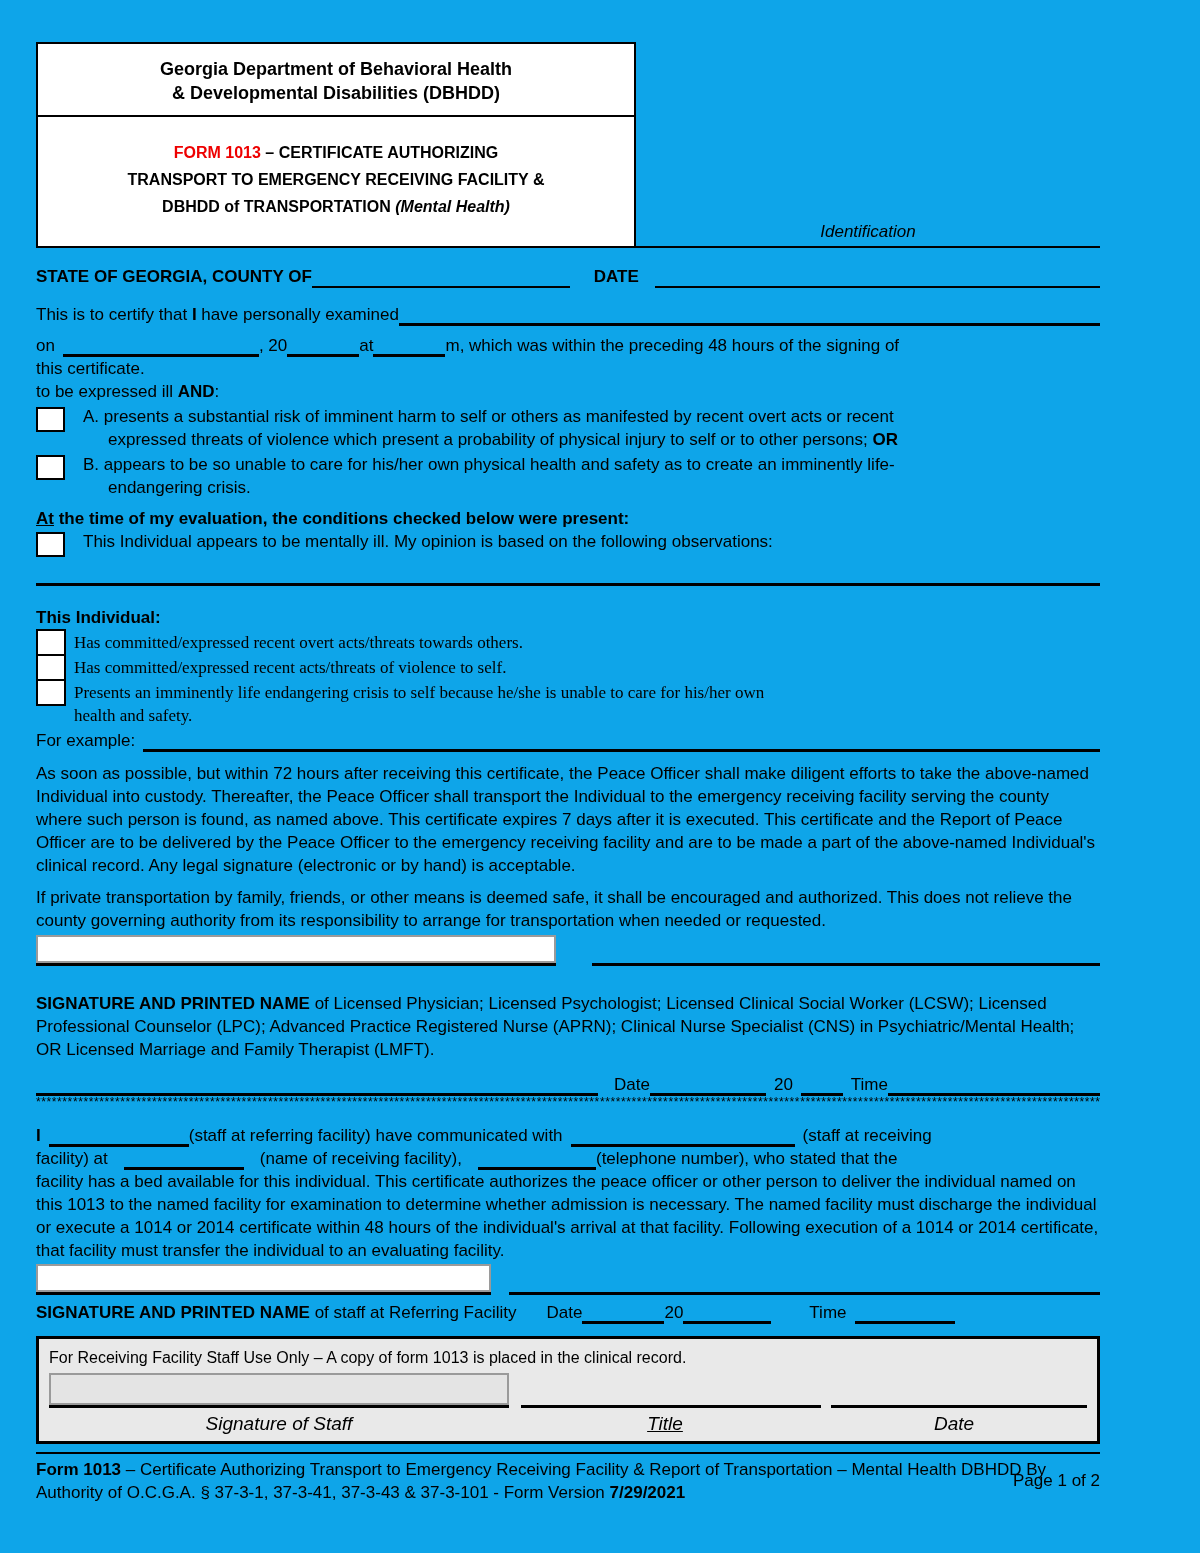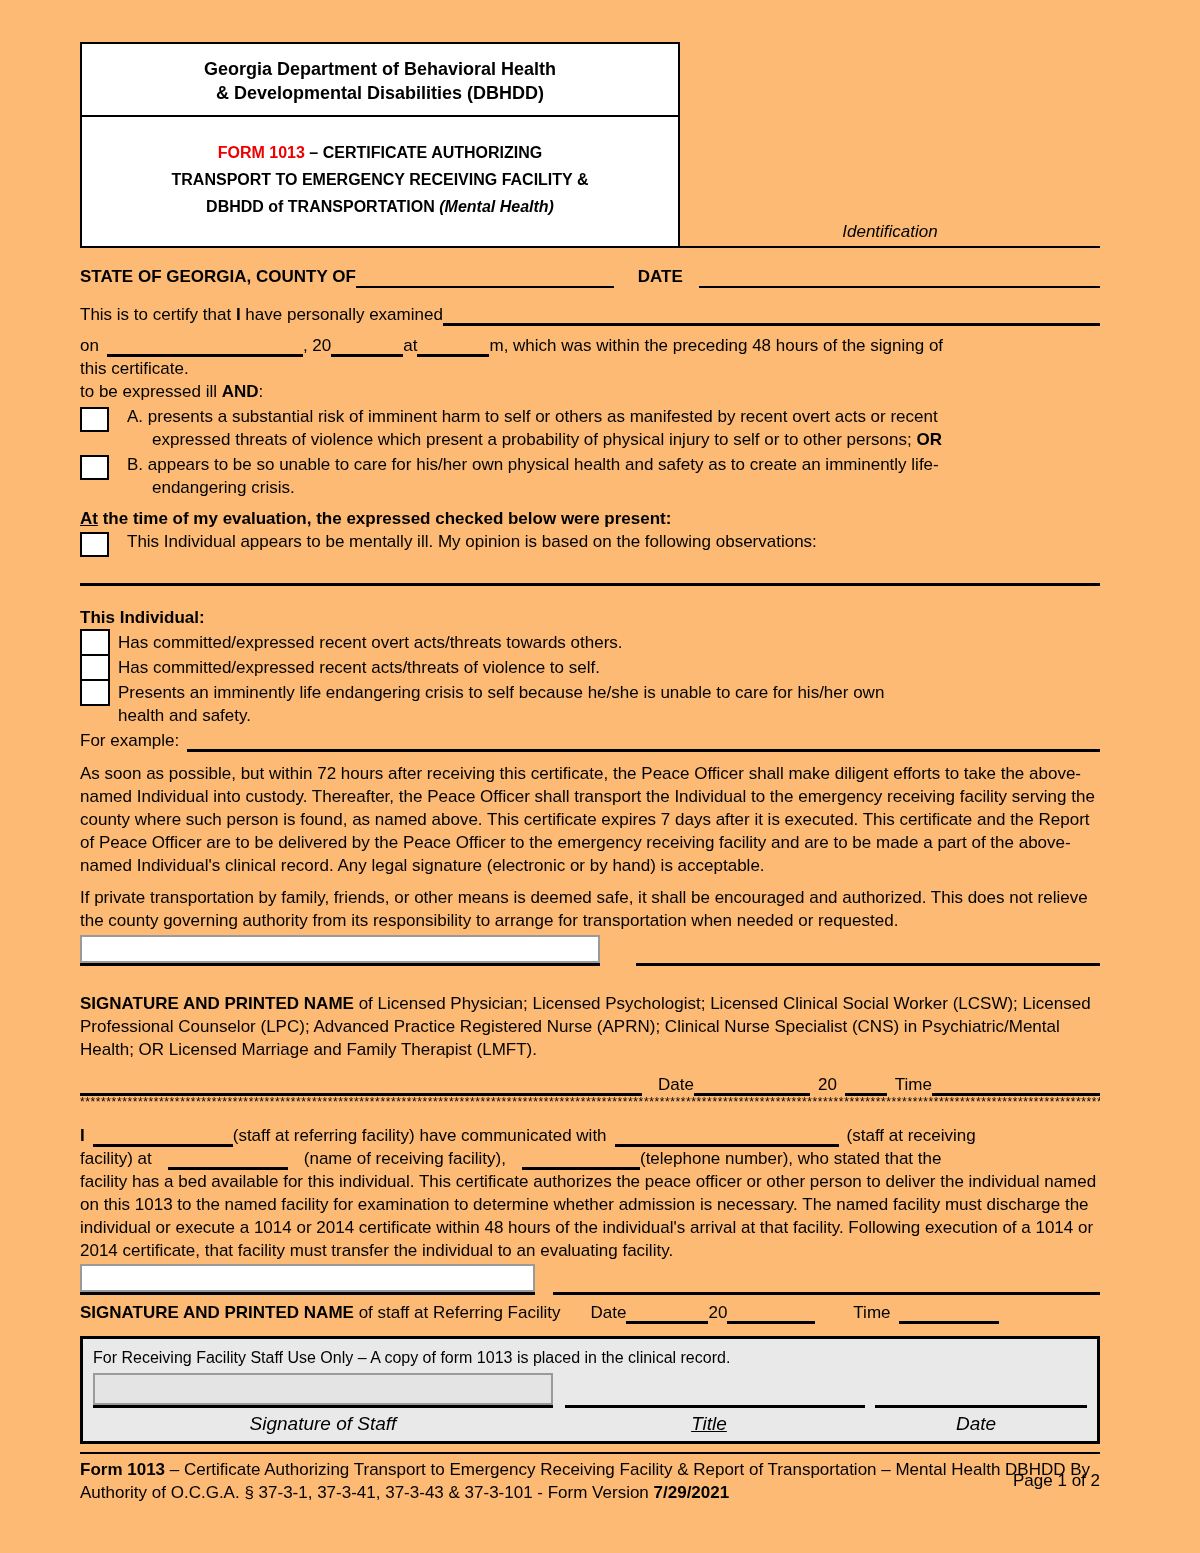--- a/index.html
+++ b/index.html
@@ -1,23 +1,23 @@
 <!DOCTYPE html>
 <html><head>
 <meta charset="utf-8">
 <style>
   * { box-sizing: border-box; }
   html,body { margin:0; padding:0; background:#ffffff; }
   .sheet {
     position:relative;
     width:1200px; height:1553px;
-    background:#fdba74;
+    background:#0ea5e9;
     font-family:"Liberation Sans", sans-serif;
     font-size:17px; line-height:23px; color:#000;
-    padding:42px 100px 0 80px;
+    padding:42px 100px 0 36px;
     overflow:hidden;
   }
   b, .b { font-weight:bold; }
   .ital { font-style:italic; }
   .bi { font-weight:bold; font-style:italic; }
   .red { color:#ee0000; font-weight:bold; }
   .u { text-decoration:underline; }
 
   
   .hdr { display:flex; align-items:stretch; height:206px; }
@@ -38,21 +38,21 @@
   .sp8{margin-left:8px;} .sp16{margin-left:16px;} .sp24{margin-left:24px;}
   .nw { white-space:nowrap; }
 
   
   .cbrow { display:flex; align-items:flex-start; margin-top:2px; }
   .cb { width:29px; height:25px; border:2px solid #000; background:#fff; flex:none; margin-top:2px; }
   .cbrow .txt { margin-left:18px; }
   .hang { padding-left:25px; }
   .cbrow2 { display:flex; align-items:flex-start; }
   .cb2 { width:30px; height:27px; border:2px solid #000; background:#fff; flex:none; }
-  .cbrow2 .txt { margin-left:8px; padding-top:2px; }
+  .cbrow2 .txt { margin-left:8px; padding-top:2px;font-family:Liberation Serif, serif; }
 
   .hline3 { border-top:3px solid #000; height:0; }
 
   
   .sigrow { display:flex; align-items:flex-end; }
   .sigslot { flex:none; }
   .sigbox { height:28px; border:2px solid #9a9a9a; background:#fff; }
   .sigslot .under { border-top:3px solid #000; }
   .rline { flex:1 1 auto; border-bottom:3px solid #000; height:19px; }
 
@@ -132,21 +132,21 @@
   </div>
 
   <div class="cbrow">
     <span class="cb"></span>
     <span class="txt">
       <div>B. appears to be so unable to care for his/her own physical health and safety as to create an imminently life-</div>
       <div class="hang">endangering crisis.</div>
     </span>
   </div>
 
-  <div class="b" style="margin-top:8px;"><span class="u">At</span><span> the time of my evaluation, the expressed checked below were present:</span></div>
+  <div class="b" style="margin-top:8px;"><span class="u">At</span><span> the time of my evaluation, the conditions checked below were present:</span></div>
   <div class="cbrow" style="margin-top:0;">
     <span class="cb"></span>
     <span class="txt">This Individual appears to be mentally ill.  My opinion is based on the following observations:</span>
   </div>
 
   <div class="hline3" style="margin-top:26px;"></div>
 
   <div class="b" style="margin-top:20px;">This Individual:</div>
   <div class="cbrow2">
     <span class="cb2"></span>

